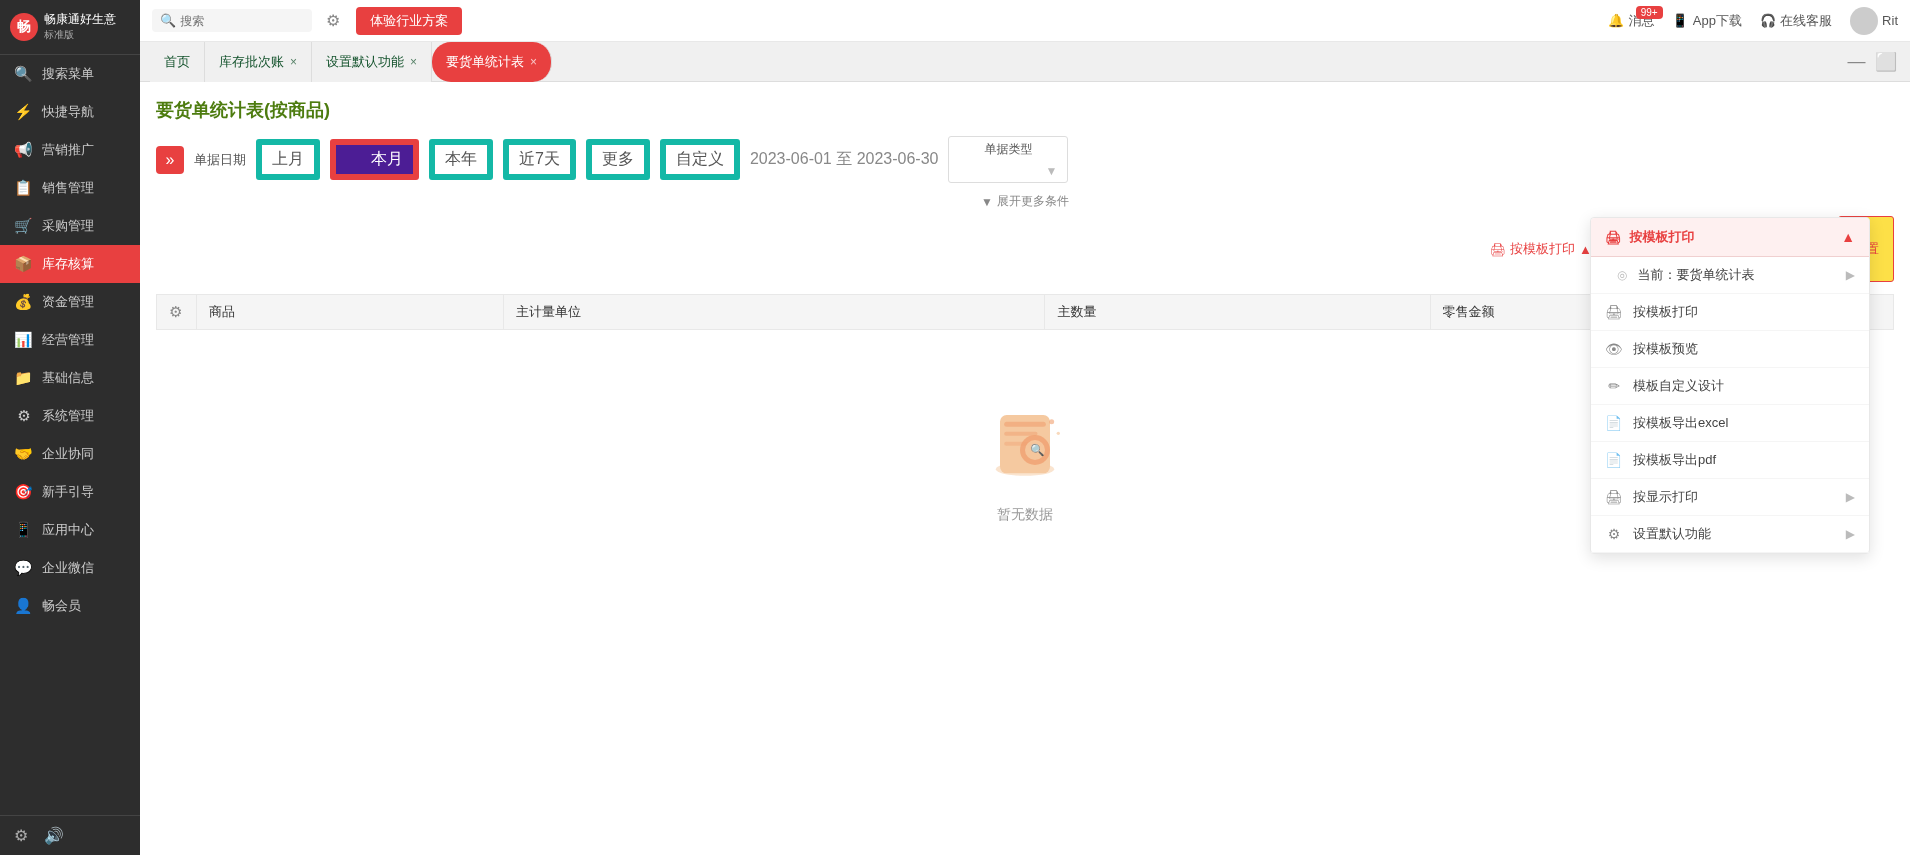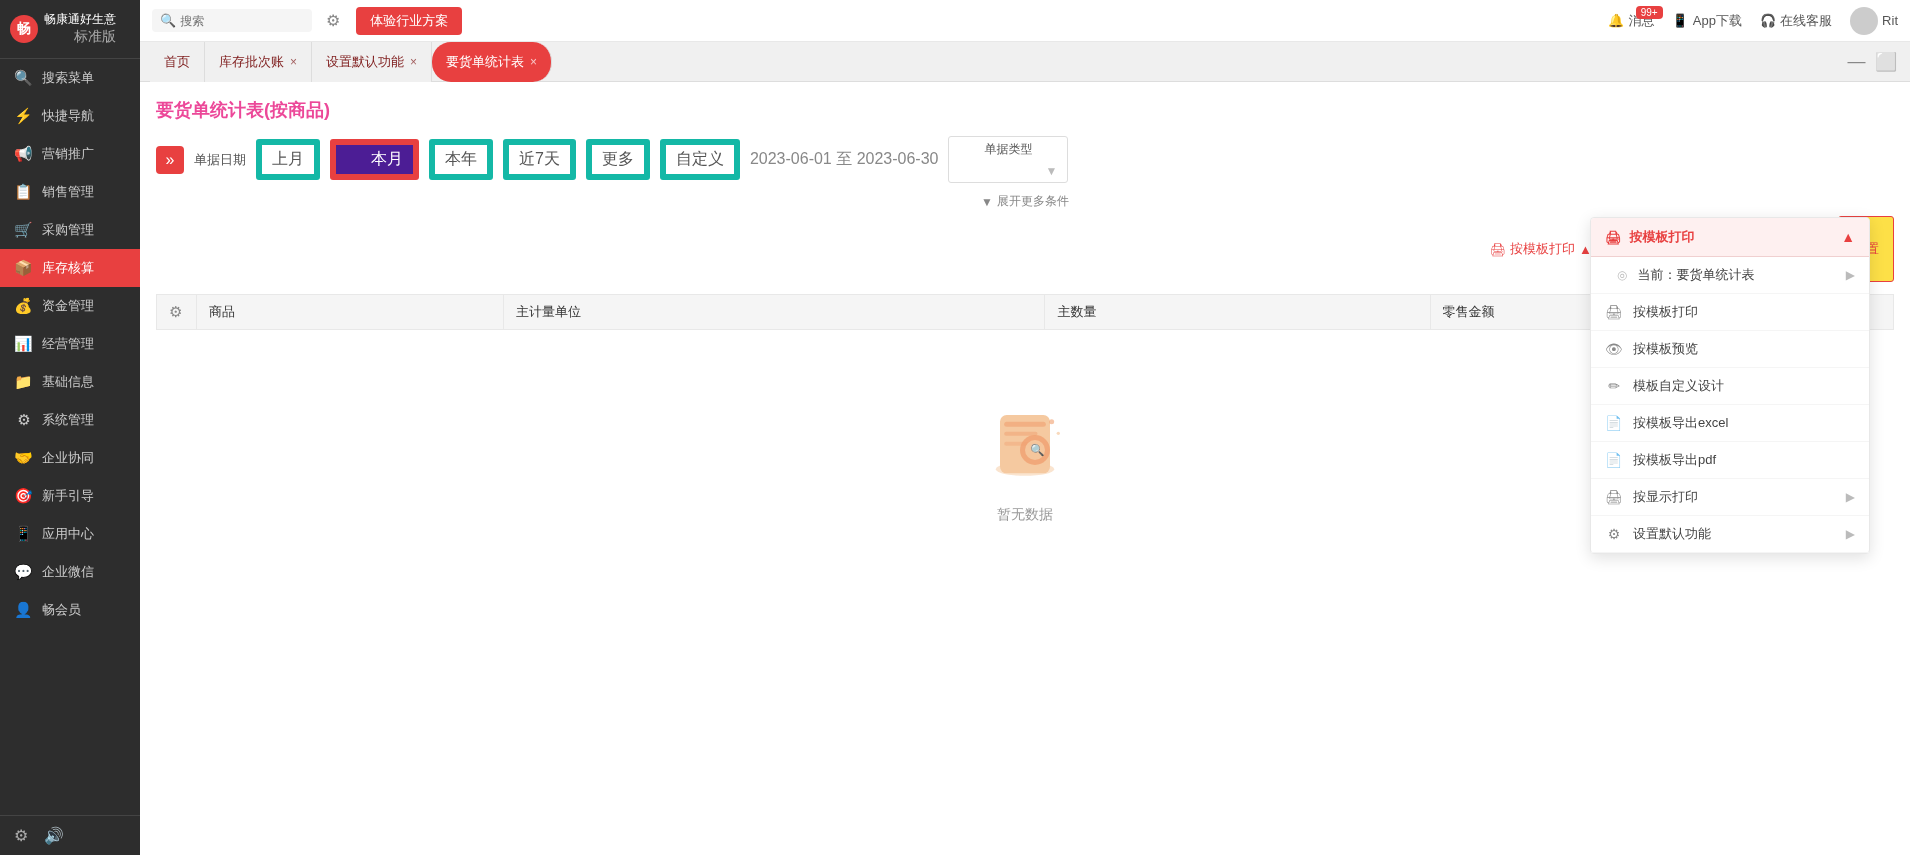--- a/index.html
+++ b/index.html
@@ -30,21 +30,21 @@
       display: flex;
       align-items: center;
       justify-content: center;
       color: white;
       font-size: 14px;
       font-weight: bold;
       margin-right: 6px;
       flex-shrink: 0;
     }
     .sidebar-logo-text { font-size: 12px; color: #fff; line-height: 1.3; }
-    .sidebar-logo-sub { font-size: 14px; color: #aaa; text-align: right; }
+    .sidebar-logo-sub { font-size: 10px; color: #aaa; }
     .sidebar-scroll { flex: 1; overflow-y: auto; overflow-x: hidden; }
     .sidebar-scroll::-webkit-scrollbar { width: 4px; }
     .sidebar-scroll::-webkit-scrollbar-thumb { background: #555; }
     .sidebar-item {
       display: flex;
       align-items: center;
       padding: 10px 14px;
       cursor: pointer;
       color: #ccc;
       font-size: 13px;
@@ -152,21 +152,21 @@
       flex-shrink: 0;
       gap: 0;
     }
     .tab {
       display: flex;
       align-items: center;
       padding: 0 14px;
       height: 40px;
       font-size: 13px;
       cursor: pointer;
-      color: #7f1d1d;
+      color: #14532d;
       background: #f0f0f0;
       border-right: 1px solid #ddd;
       gap: 6px;
       white-space: nowrap;
     }
     .tab.active {
       background: #e84040;
       color: white;
       border-radius: 19px;
     }
@@ -190,21 +190,21 @@
     .page-content {
       flex: 1;
       background: #fff;
       overflow-y: auto;
       padding: 16px;
       position: relative;
     }
     .page-title {
       font-size: 18px;
       font-weight: bold;
-      color: #ec4899;
+      color: #4d7c0f;
       margin-bottom: 14px;
     }
 
     
     .filter-bar {
       display: flex;
       align-items: center;
       gap: 10px;
       margin-bottom: 10px;
       background: #fff;

